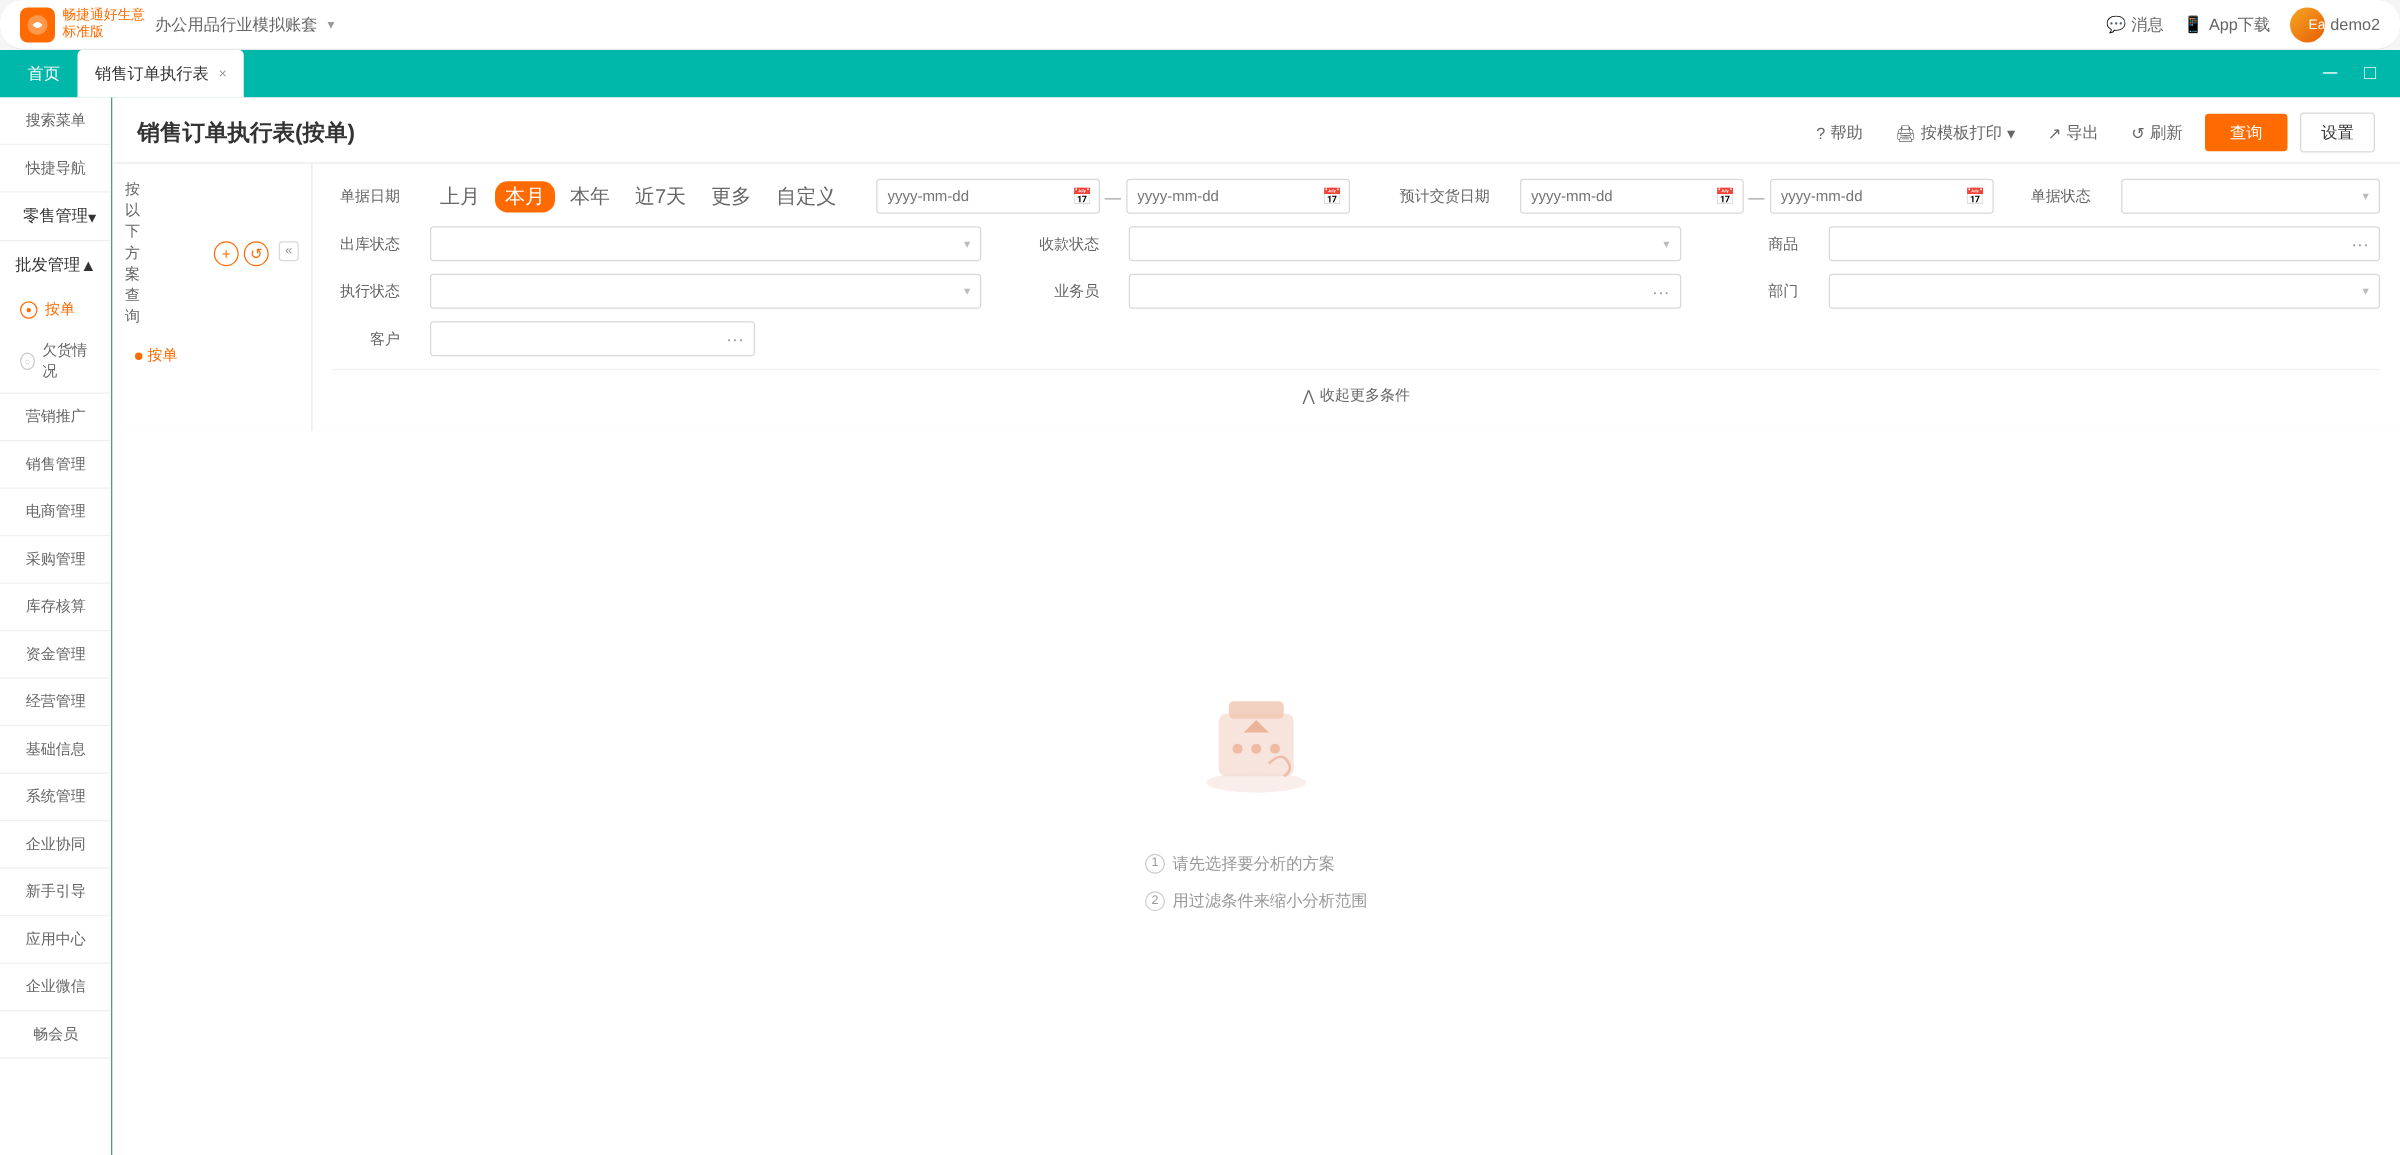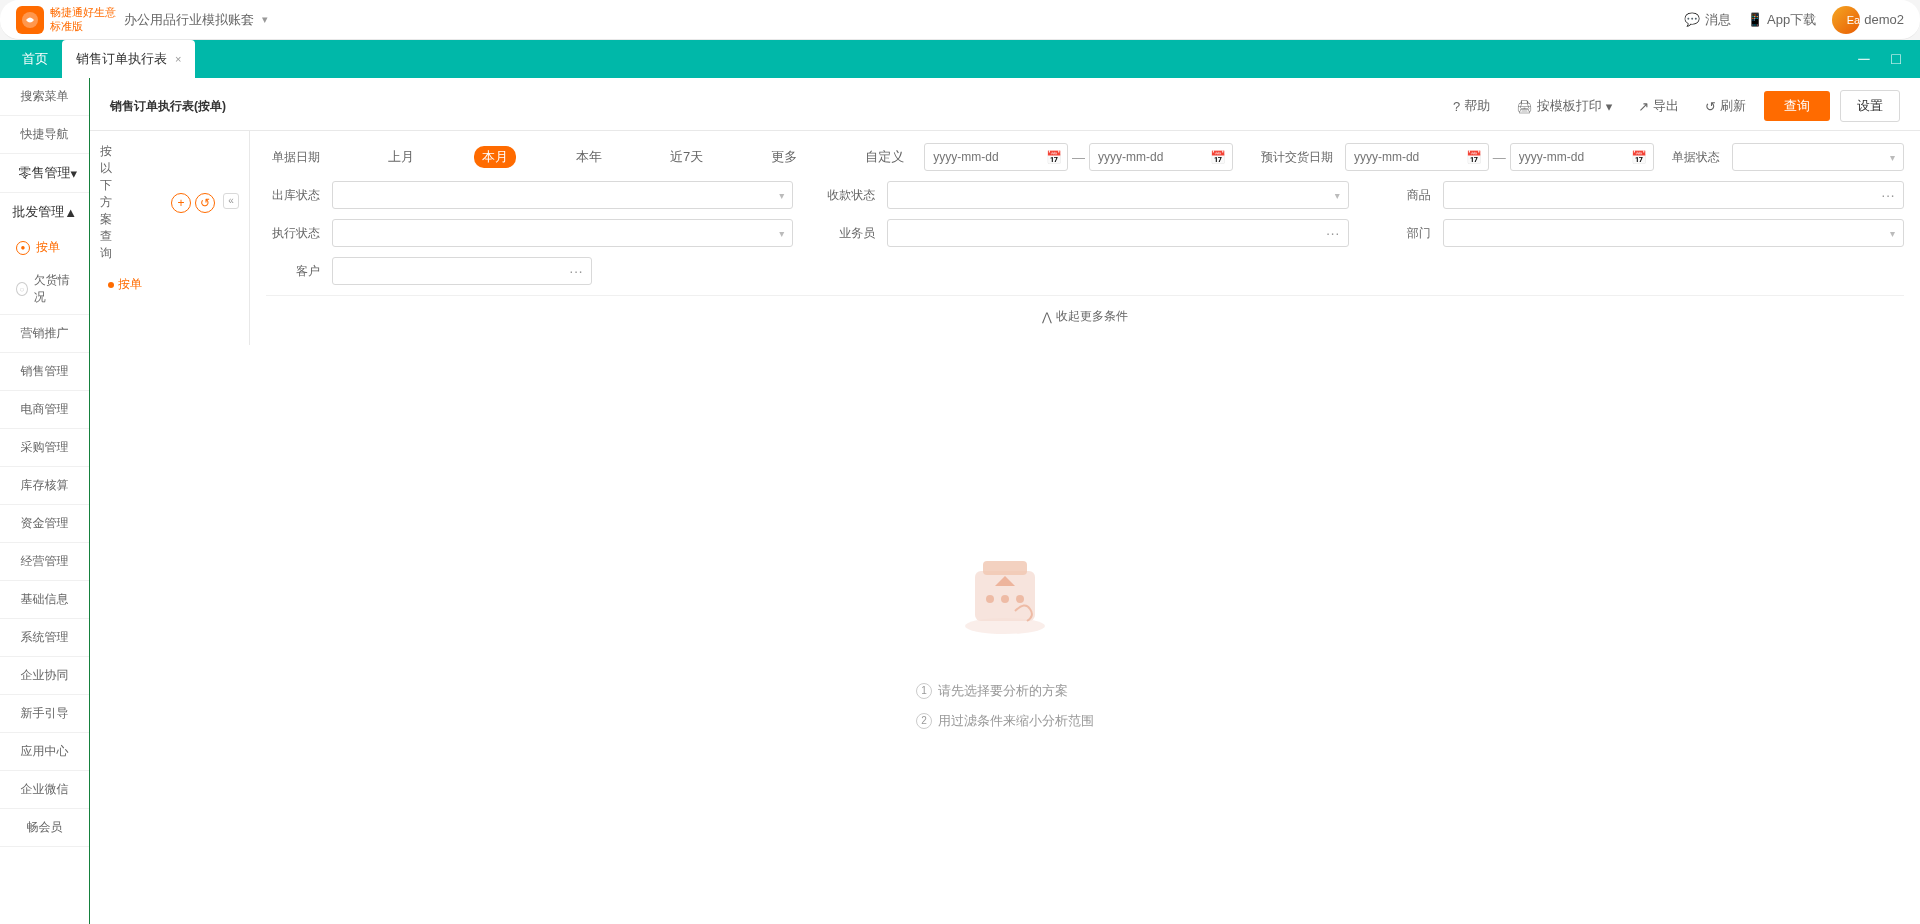--- a/index.html
+++ b/index.html
@@ -153,21 +153,21 @@
     }
     .page-header {
       background: white;
       padding: 12px 20px 8px;
       border-bottom: 1px solid #e8e8e8;
       display: flex;
       align-items: center;
       justify-content: space-between;
     }
     .page-title {
-      font-size: 12px;
+      font-size: 18px;
       font-weight: bold;
       color: #333;
     }
     .page-actions {
       display: flex;
       align-items: center;
       gap: 10px;
     }
     .action-btn {
       display: flex;
@@ -265,21 +265,21 @@
       margin-left: 4px;
     }
 
     .filter-conditions {
       flex: 1;
       padding: 12px 16px;
     }
     .filter-row {
       display: flex;
       align-items: center;
-      gap: 12px;
+      gap: 24px;
       margin-bottom: 10px;
     }
     .filter-select-arrow {
       color: #bbb;
       font-size: 10px;
     }
     .filter-select-dots {
       color: #999;
       font-size: 14px;
     }
@@ -313,24 +313,23 @@
     }
     .date-sep { color: #999; }
     .date-shortcut {
       display: flex;
       gap: 4px;
       align-items: center;
     }
     .date-tag {
       padding: 2px 8px;
       border-radius: 3px;
-      font-size: 13px;
-      cursor: pointer;
-      color: #666;
-      margin-left: 48px;
+      font-size: 16px;
+      cursor: pointer;
+      color: #666;
     }
     .date-tag.active {
       background: #ff6b00;
       color: white;
       border-radius: 10px;
     }
 
     .filter-actions-row {
       display: flex;
       justify-content: center;

